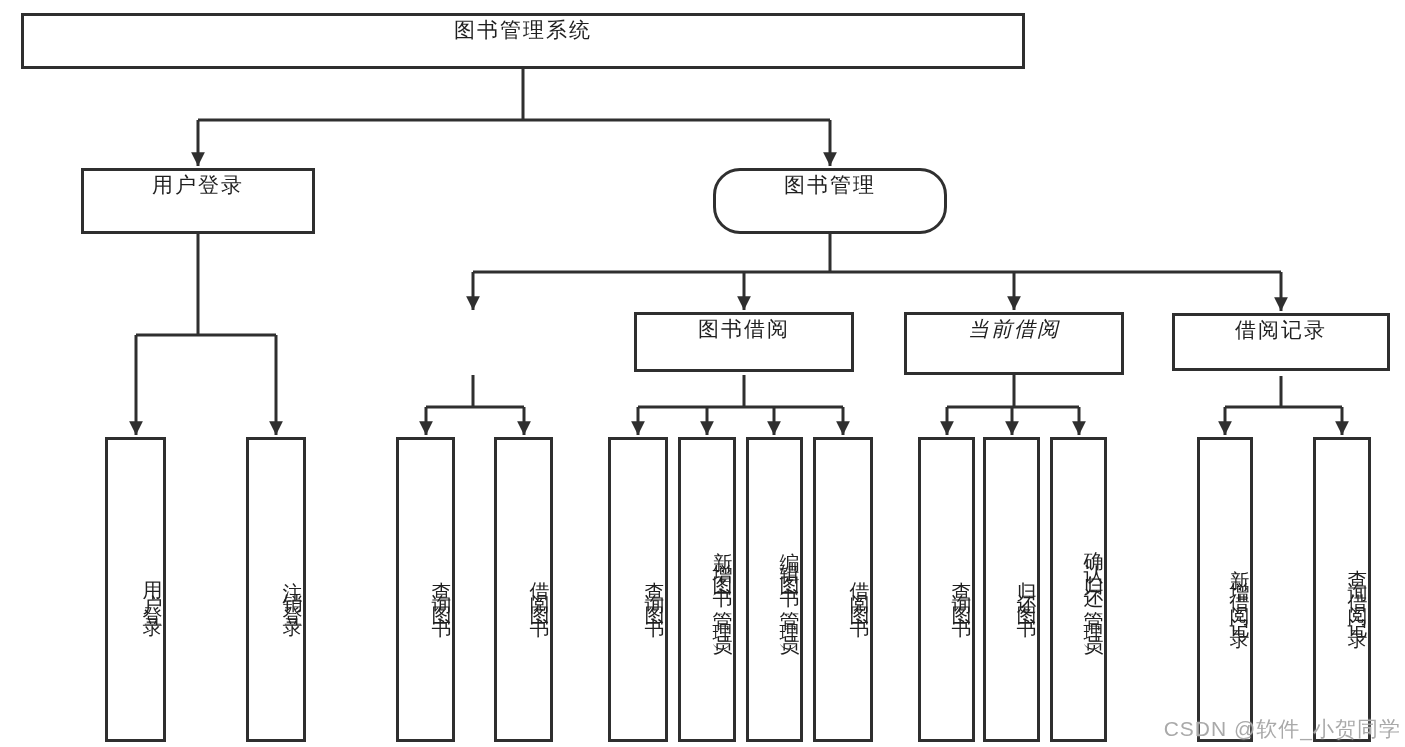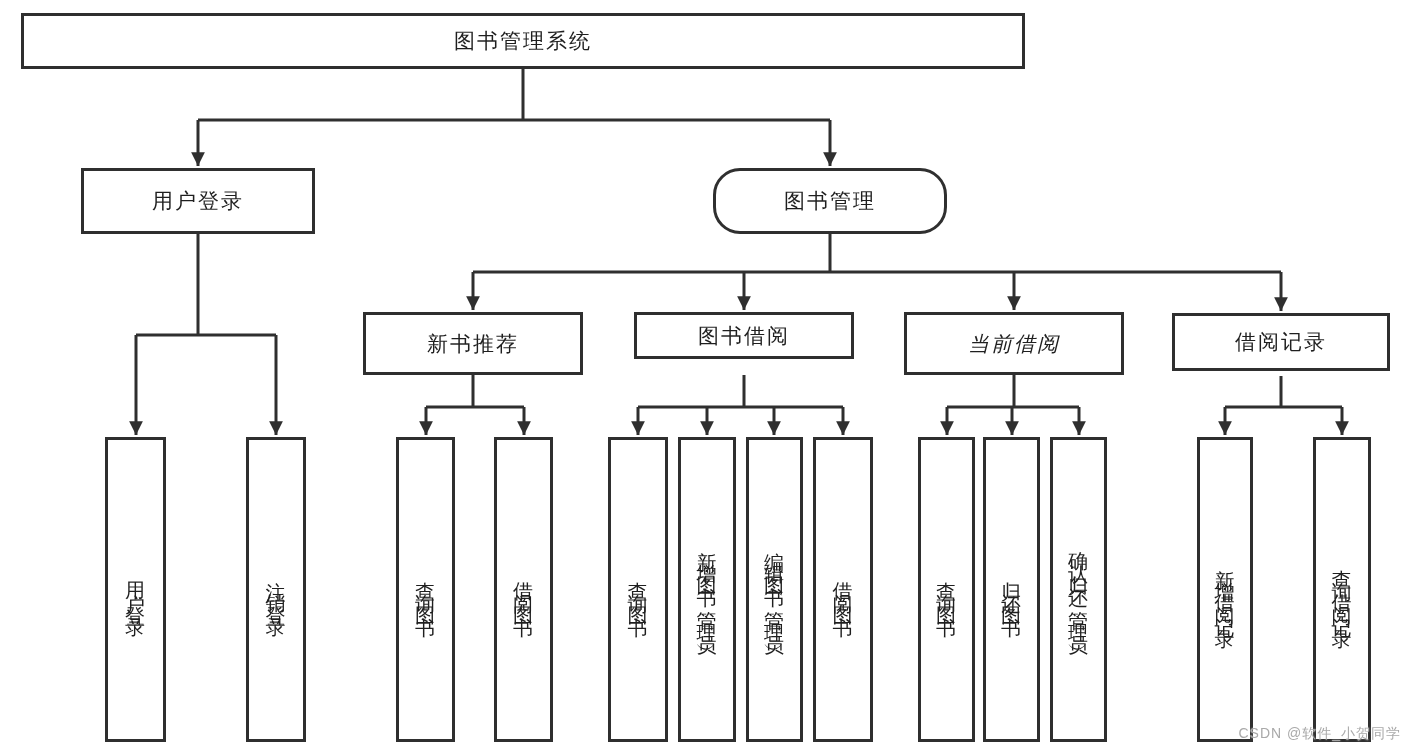--- a/index.html
+++ b/index.html
@@ -31,42 +31,42 @@
   }
   .connectors marker path{
     fill:var(--line);
     stroke:none;
   }
   .node{
     position:absolute;
     border:3px solid var(--line);
     background:#fff;
     display:flex;
-    align-items:center;
+    align-items:flex-start;
     justify-content:center;
     color:var(--text);
   }
   .h-node{
     font-size:21px;
     letter-spacing:2px;
     white-space:nowrap;
   }
   .v-node{
     writing-mode:vertical-rl;
     text-orientation:mixed;
     font-size:20px;
     letter-spacing:12px;
     line-height:1.0;
   }
   .v-node span{display:block;}
   .watermark{
     position:absolute;
     right:4px;
     bottom:4px;
-    font-size:14px;
+    font-size:21px;
     color:var(--watermark);
     letter-spacing:1px;
     white-space:nowrap;
     z-index:5;
     text-shadow:0 0 2px rgba(255,255,255,.8);
   }
 </style>
 </head>
 <body>
 
@@ -131,24 +131,21 @@
     <span>图书管理系统</span>
   </div>
 
   <div class="node h-node" style="left:81px;top:168px;width:234px;height:66px;">
     <span>用户登录</span>
   </div>
   <div class="node h-node" style="left:713px;top:168px;width:234px;height:66px;border-radius:27px;">
     <span>图书管理</span>
   </div>
 
-  <div class="node h-node" style="left:363px;top:312px;width:220px;height:63px;">
-    <span>新书推荐</span>
-  </div>
-  <div class="node h-node" style="left:634px;top:312px;width:220px;height:47px;">
+  <div class="node h-node" style="left:634px;top:312px;width:220px;height:60px;">
     <span>图书借阅</span>
   </div>
   <div class="node h-node" style="left:904px;top:312px;width:220px;height:63px;font-style:italic;">
     <span>当前借阅</span>
   </div>
   <div class="node h-node" style="left:1172px;top:313px;width:218px;height:58px;">
     <span>借阅记录</span>
   </div>
 
   <div class="node v-node" style="left:105px;top:437px;width:61px;height:305px;">

